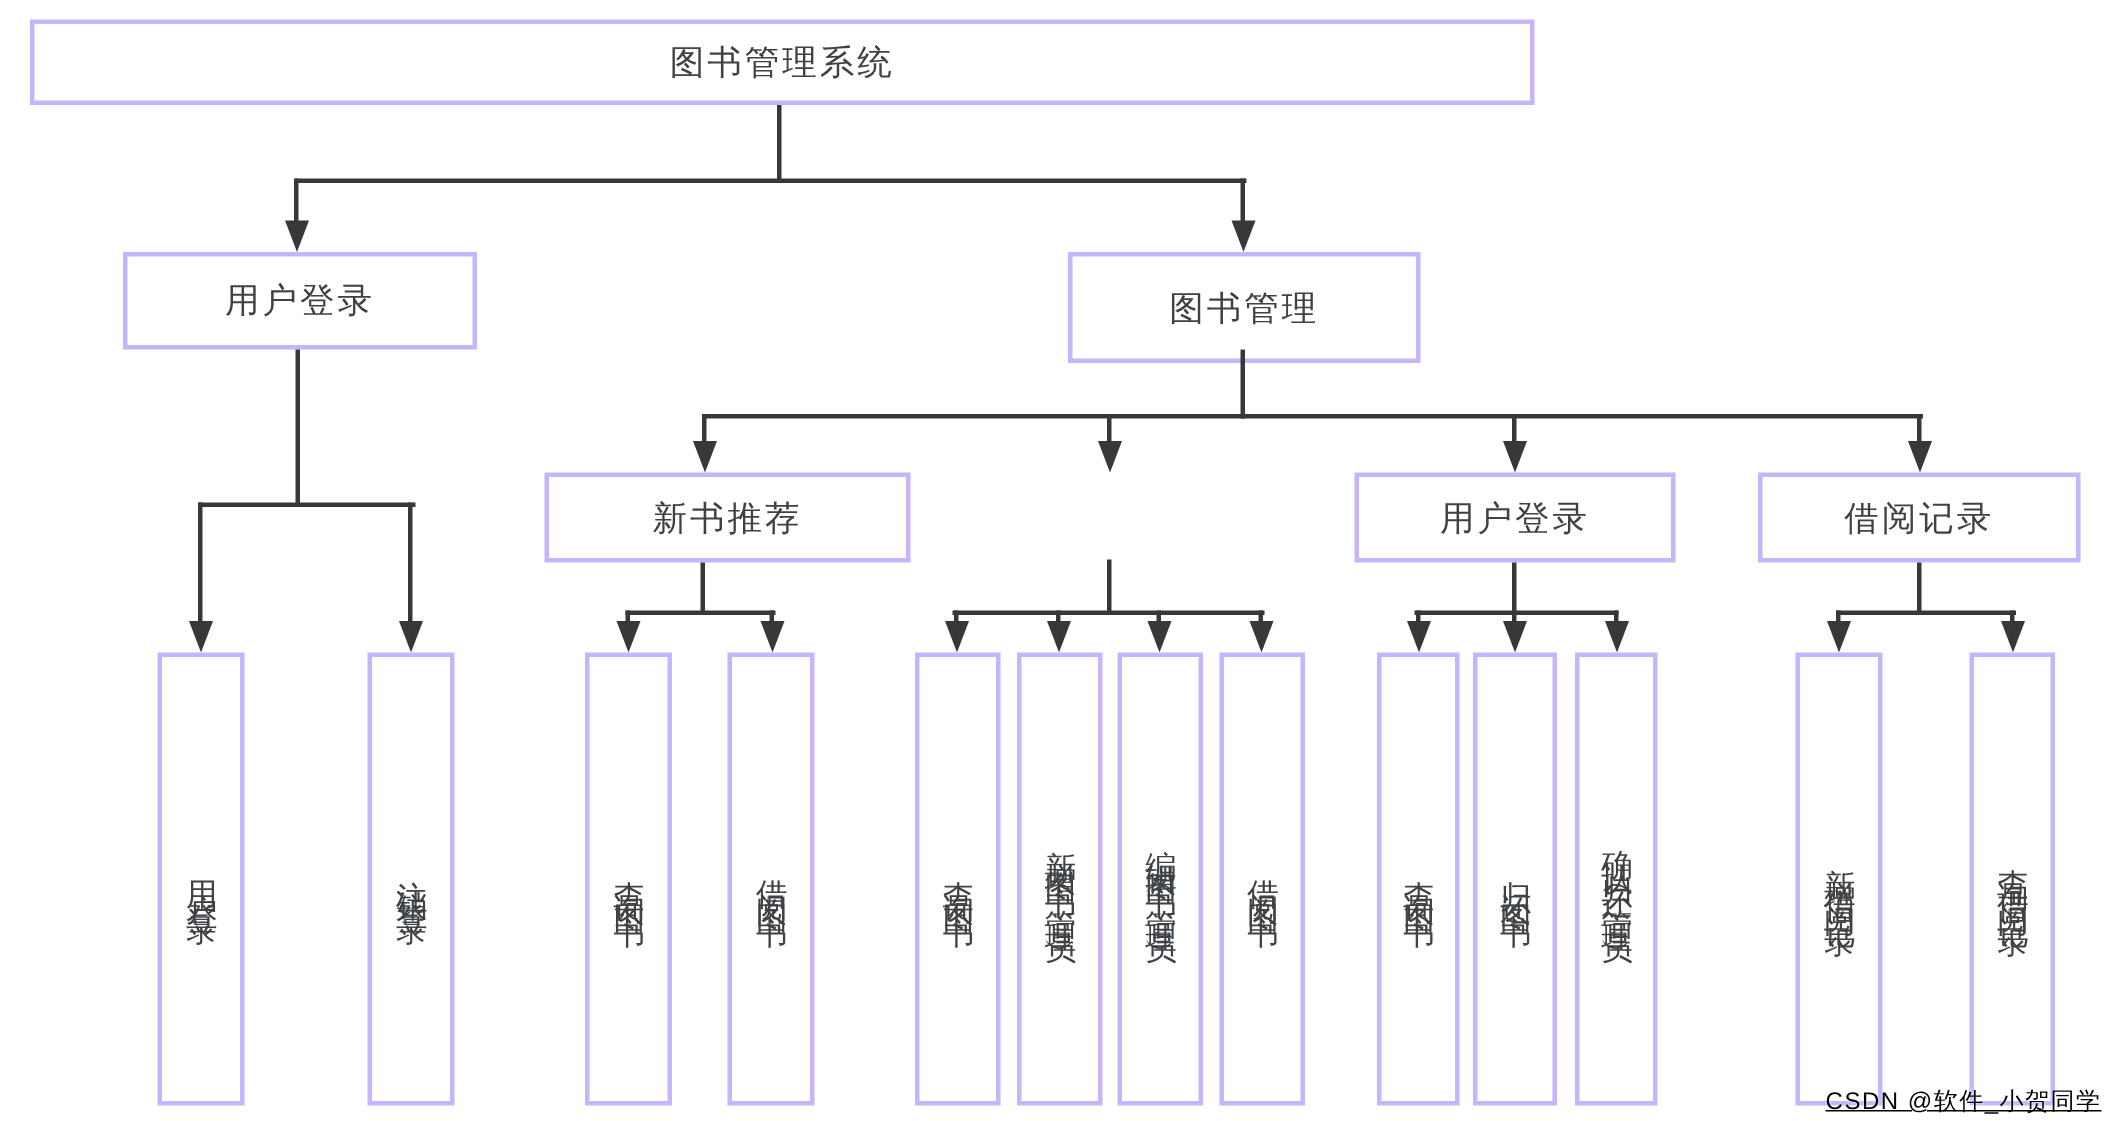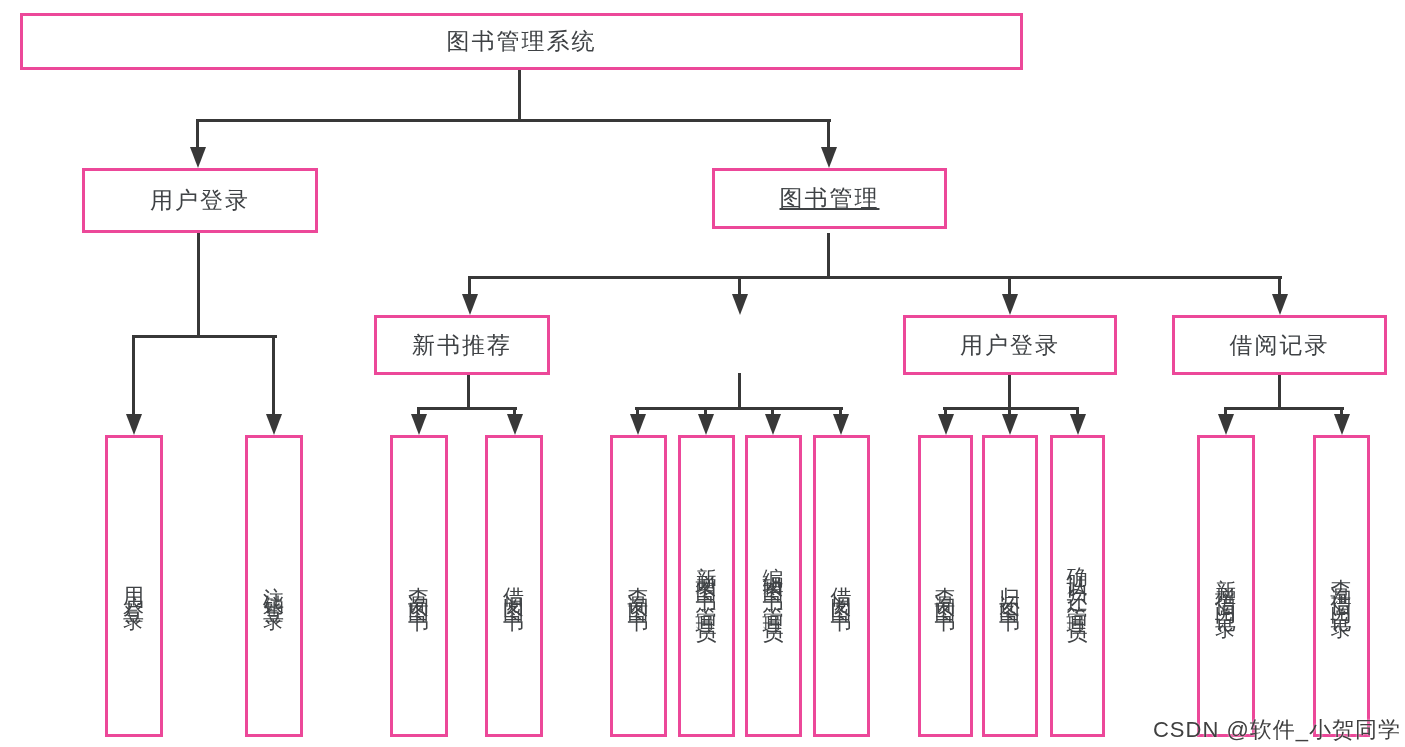--- a/index.html
+++ b/index.html
@@ -11,21 +11,21 @@
     position: relative;
     width: 1405px;
     height: 747px;
     background: #ffffff;
     overflow: hidden;
   }
   
   .node {
     position: absolute;
     box-sizing: border-box;
-    border: 3px solid #ec4899;
+    border: 3px solid #c4b5fd;
     background: #ffffff;
     display: flex;
     align-items: center;
     justify-content: center;
     color: #3f4245;
     font-size: 23px;
     letter-spacing: 2px;
     white-space: nowrap;
   }
   .node.vertical {
@@ -49,63 +49,64 @@
     width: 0; height: 0;
     border-left: 8px solid transparent;
     border-right: 8px solid transparent;
     border-top: 21px solid #383838;
   }
   
   .watermark {
     position: absolute;
     right: 4px;
     bottom: 2px;
-    font-size: 22px;
-    color: #404040;
+    font-size: 16px;
+    color: #000000;
     text-shadow: 0 0 2px #ffffff;
     letter-spacing: 1px;
     z-index: 5;
+    text-decoration: underline;
   }
 </style>
 </head>
 <body>
 
 <div id="canvas">
 
   <div class="node" style="left:20px; top:13px; width:1003px; height:57px;">图书管理系统</div>
 
   <div class="line vline" style="left:518px; top:70px; height:52px;"></div>
   <div class="line hline" style="left:197px; top:119px; width:634px;"></div>
   <div class="line vline" style="left:196px; top:119px; height:32px;"></div>
   <div class="ahead" style="left:190px; top:147px;"></div>
   <div class="line vline" style="left:827px; top:119px; height:32px;"></div>
   <div class="ahead" style="left:821px; top:147px;"></div>
 
   <div class="node" style="left:82px; top:168px; width:236px; height:65px;">用户登录</div>
-  <div class="node" style="left:712px; top:168px; width:235px; height:61px;text-decoration:underline;">图书管理</div>
+  <div class="node" style="left:712px; top:168px; width:235px; height:74px;">图书管理</div>
 
   <div class="line vline" style="left:197px; top:233px; height:105px;"></div>
   <div class="line hline" style="left:132px; top:335px; width:145px;"></div>
   <div class="line vline" style="left:132px; top:335px; height:82px;"></div>
   <div class="ahead" style="left:126px; top:414px;"></div>
   <div class="line vline" style="left:272px; top:335px; height:82px;"></div>
   <div class="ahead" style="left:266px; top:414px;"></div>
 
   <div class="line vline" style="left:827px; top:233px; height:46px;"></div>
   <div class="line hline" style="left:468px; top:276px; width:814px;"></div>
   <div class="line vline" style="left:468px; top:276px; height:20px;"></div>
   <div class="ahead" style="left:462px; top:294px;"></div>
   <div class="line vline" style="left:738px; top:276px; height:20px;"></div>
   <div class="ahead" style="left:732px; top:294px;"></div>
   <div class="line vline" style="left:1008px; top:276px; height:20px;"></div>
   <div class="ahead" style="left:1002px; top:294px;"></div>
   <div class="line vline" style="left:1278px; top:276px; height:20px;"></div>
   <div class="ahead" style="left:1272px; top:294px;"></div>
 
-  <div class="node" style="left:374px; top:315px; width:176px; height:60px;">新书推荐</div>
+  <div class="node" style="left:363px; top:315px; width:244px; height:60px;">新书推荐</div>
   <div class="node" style="left:903px; top:315px; width:214px; height:60px;">用户登录</div>
   <div class="node" style="left:1172px; top:315px; width:215px; height:60px;">借阅记录</div>
 
   <div class="line vline" style="left:467px; top:375px; height:35px;"></div>
   <div class="line hline" style="left:417px; top:407px; width:100px;"></div>
   <div class="line vline" style="left:417px; top:407px; height:10px;"></div>
   <div class="ahead" style="left:411px; top:414px;"></div>
   <div class="line vline" style="left:513px; top:407px; height:10px;"></div>
   <div class="ahead" style="left:507px; top:414px;"></div>
 

